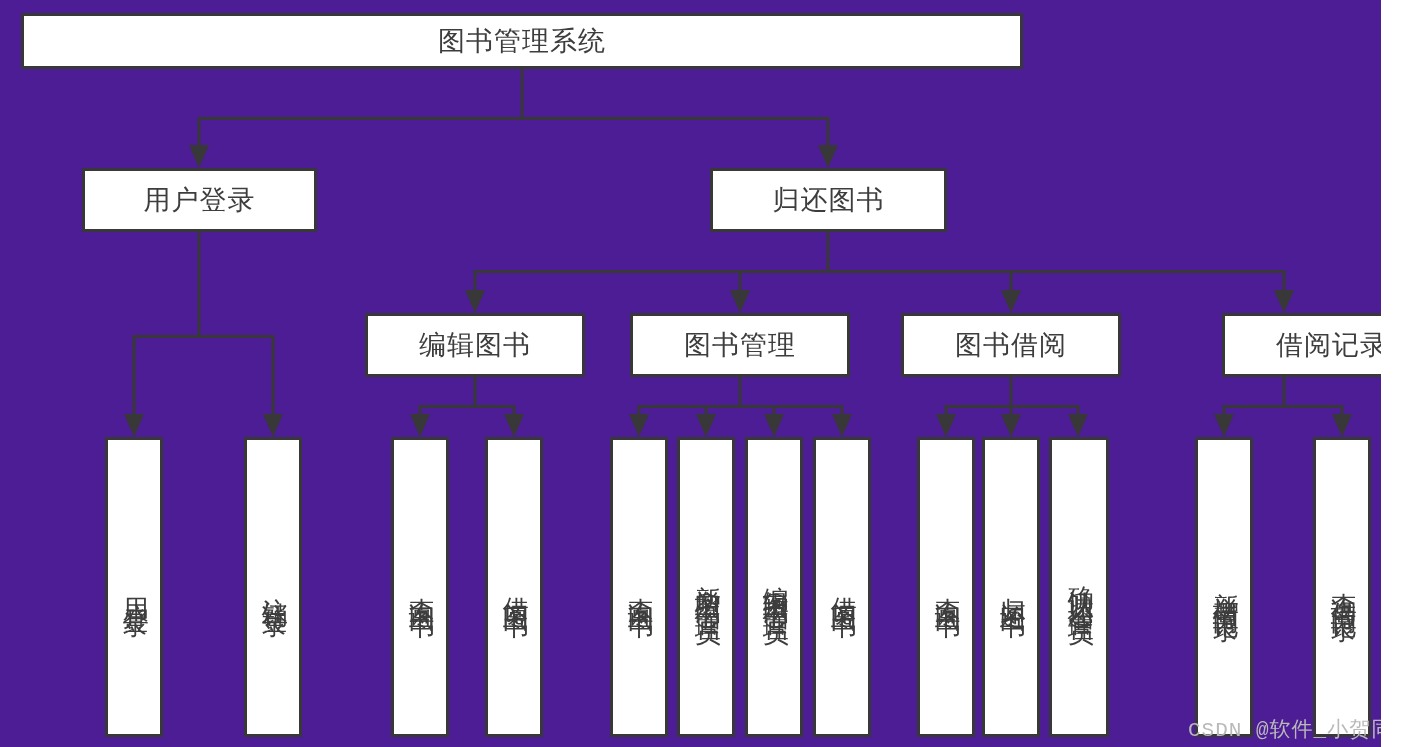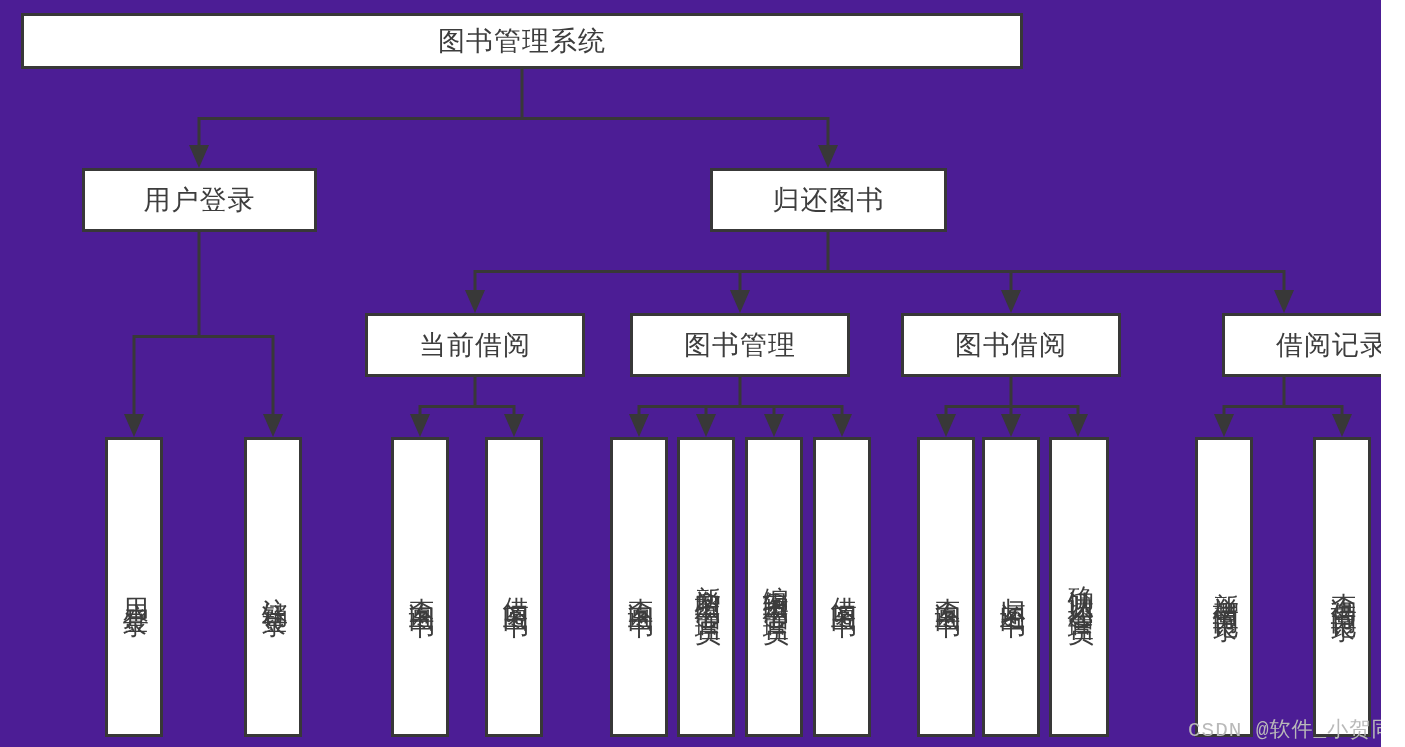--- a/index.html
+++ b/index.html
@@ -64,21 +64,21 @@
   </div>
 
   <div class="box hbox l2a">
     <span>用户登录</span>
   </div>
   <div class="box hbox l2b">
     <span>归还图书</span>
   </div>
 
   <div class="box hbox l3 l3a">
-    <span>当前借阅</span>
+    <span>编辑图书</span>
   </div>
   <div class="box hbox l3 l3b">
     <span>图书管理</span>
   </div>
   <div class="box hbox l3 l3c">
     <span>图书借阅</span>
   </div>
   <div class="box hbox l3 l3d">
     <span>借阅记录</span>
   </div>

